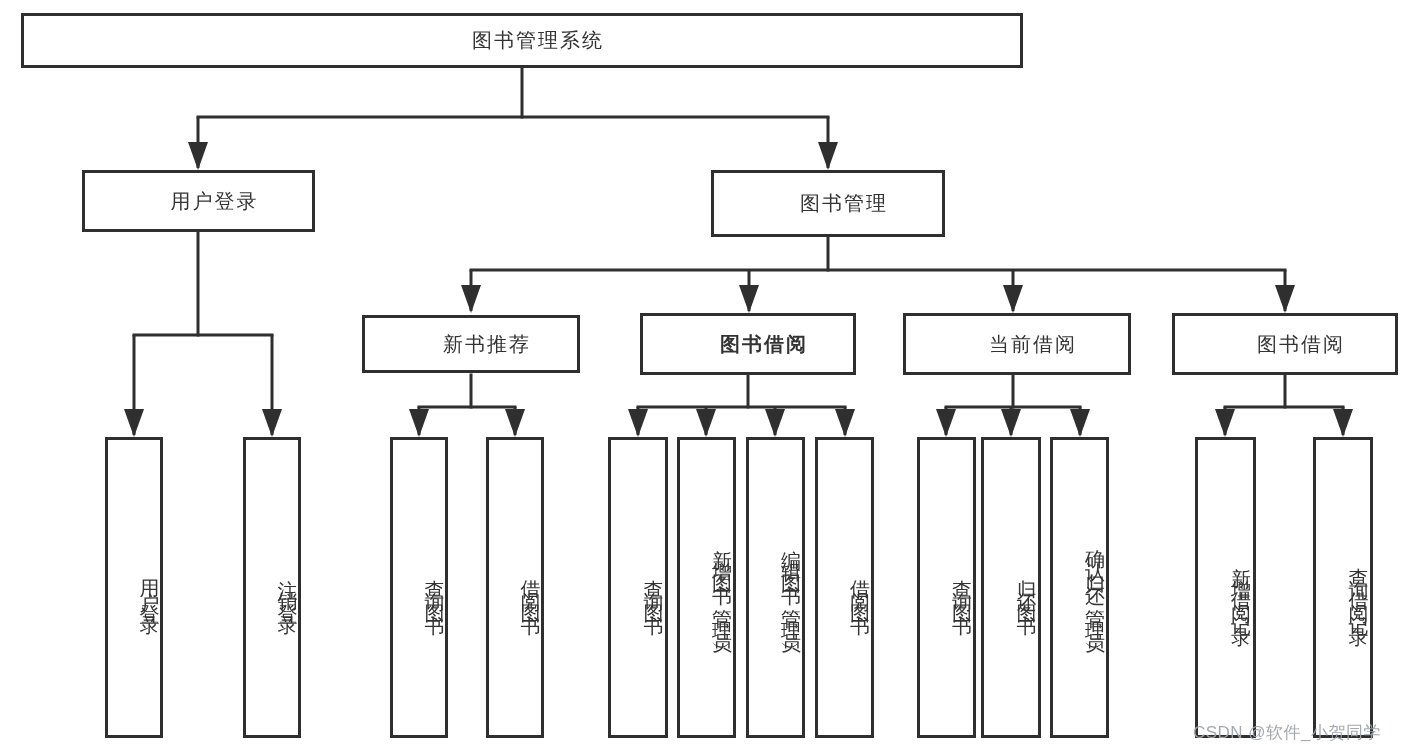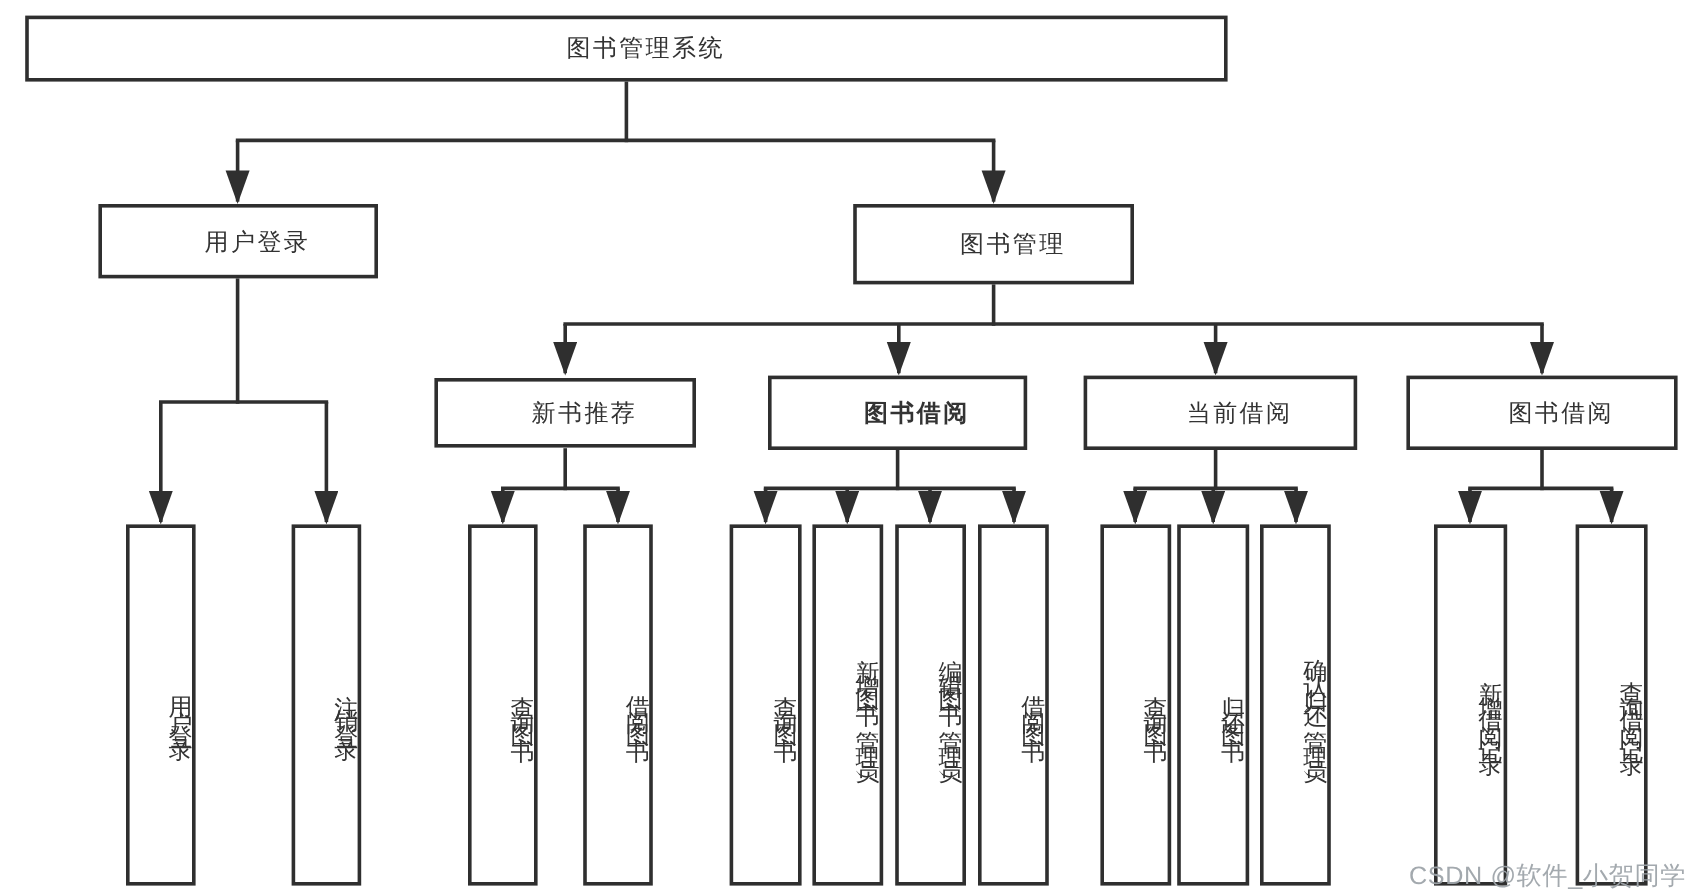--- a/index.html
+++ b/index.html
@@ -37,23 +37,23 @@
   .vlabel {
     writing-mode: vertical-rl;
     text-orientation: mixed;
     font-size: 20px;
     letter-spacing: 12px;
     line-height: 1;
     color: #333333;
   }
   #watermark {
     position: absolute;
-    right: 0;
+    right: 24px;
     bottom: 3px;
-    font-size: 21px;
+    font-size: 17px;
     letter-spacing: 0.5px;
     color: rgba(158, 164, 170, 0.95);
     white-space: nowrap;
   }
 </style>
 </head>
 <body>
 
 <div id="canvas">
 

